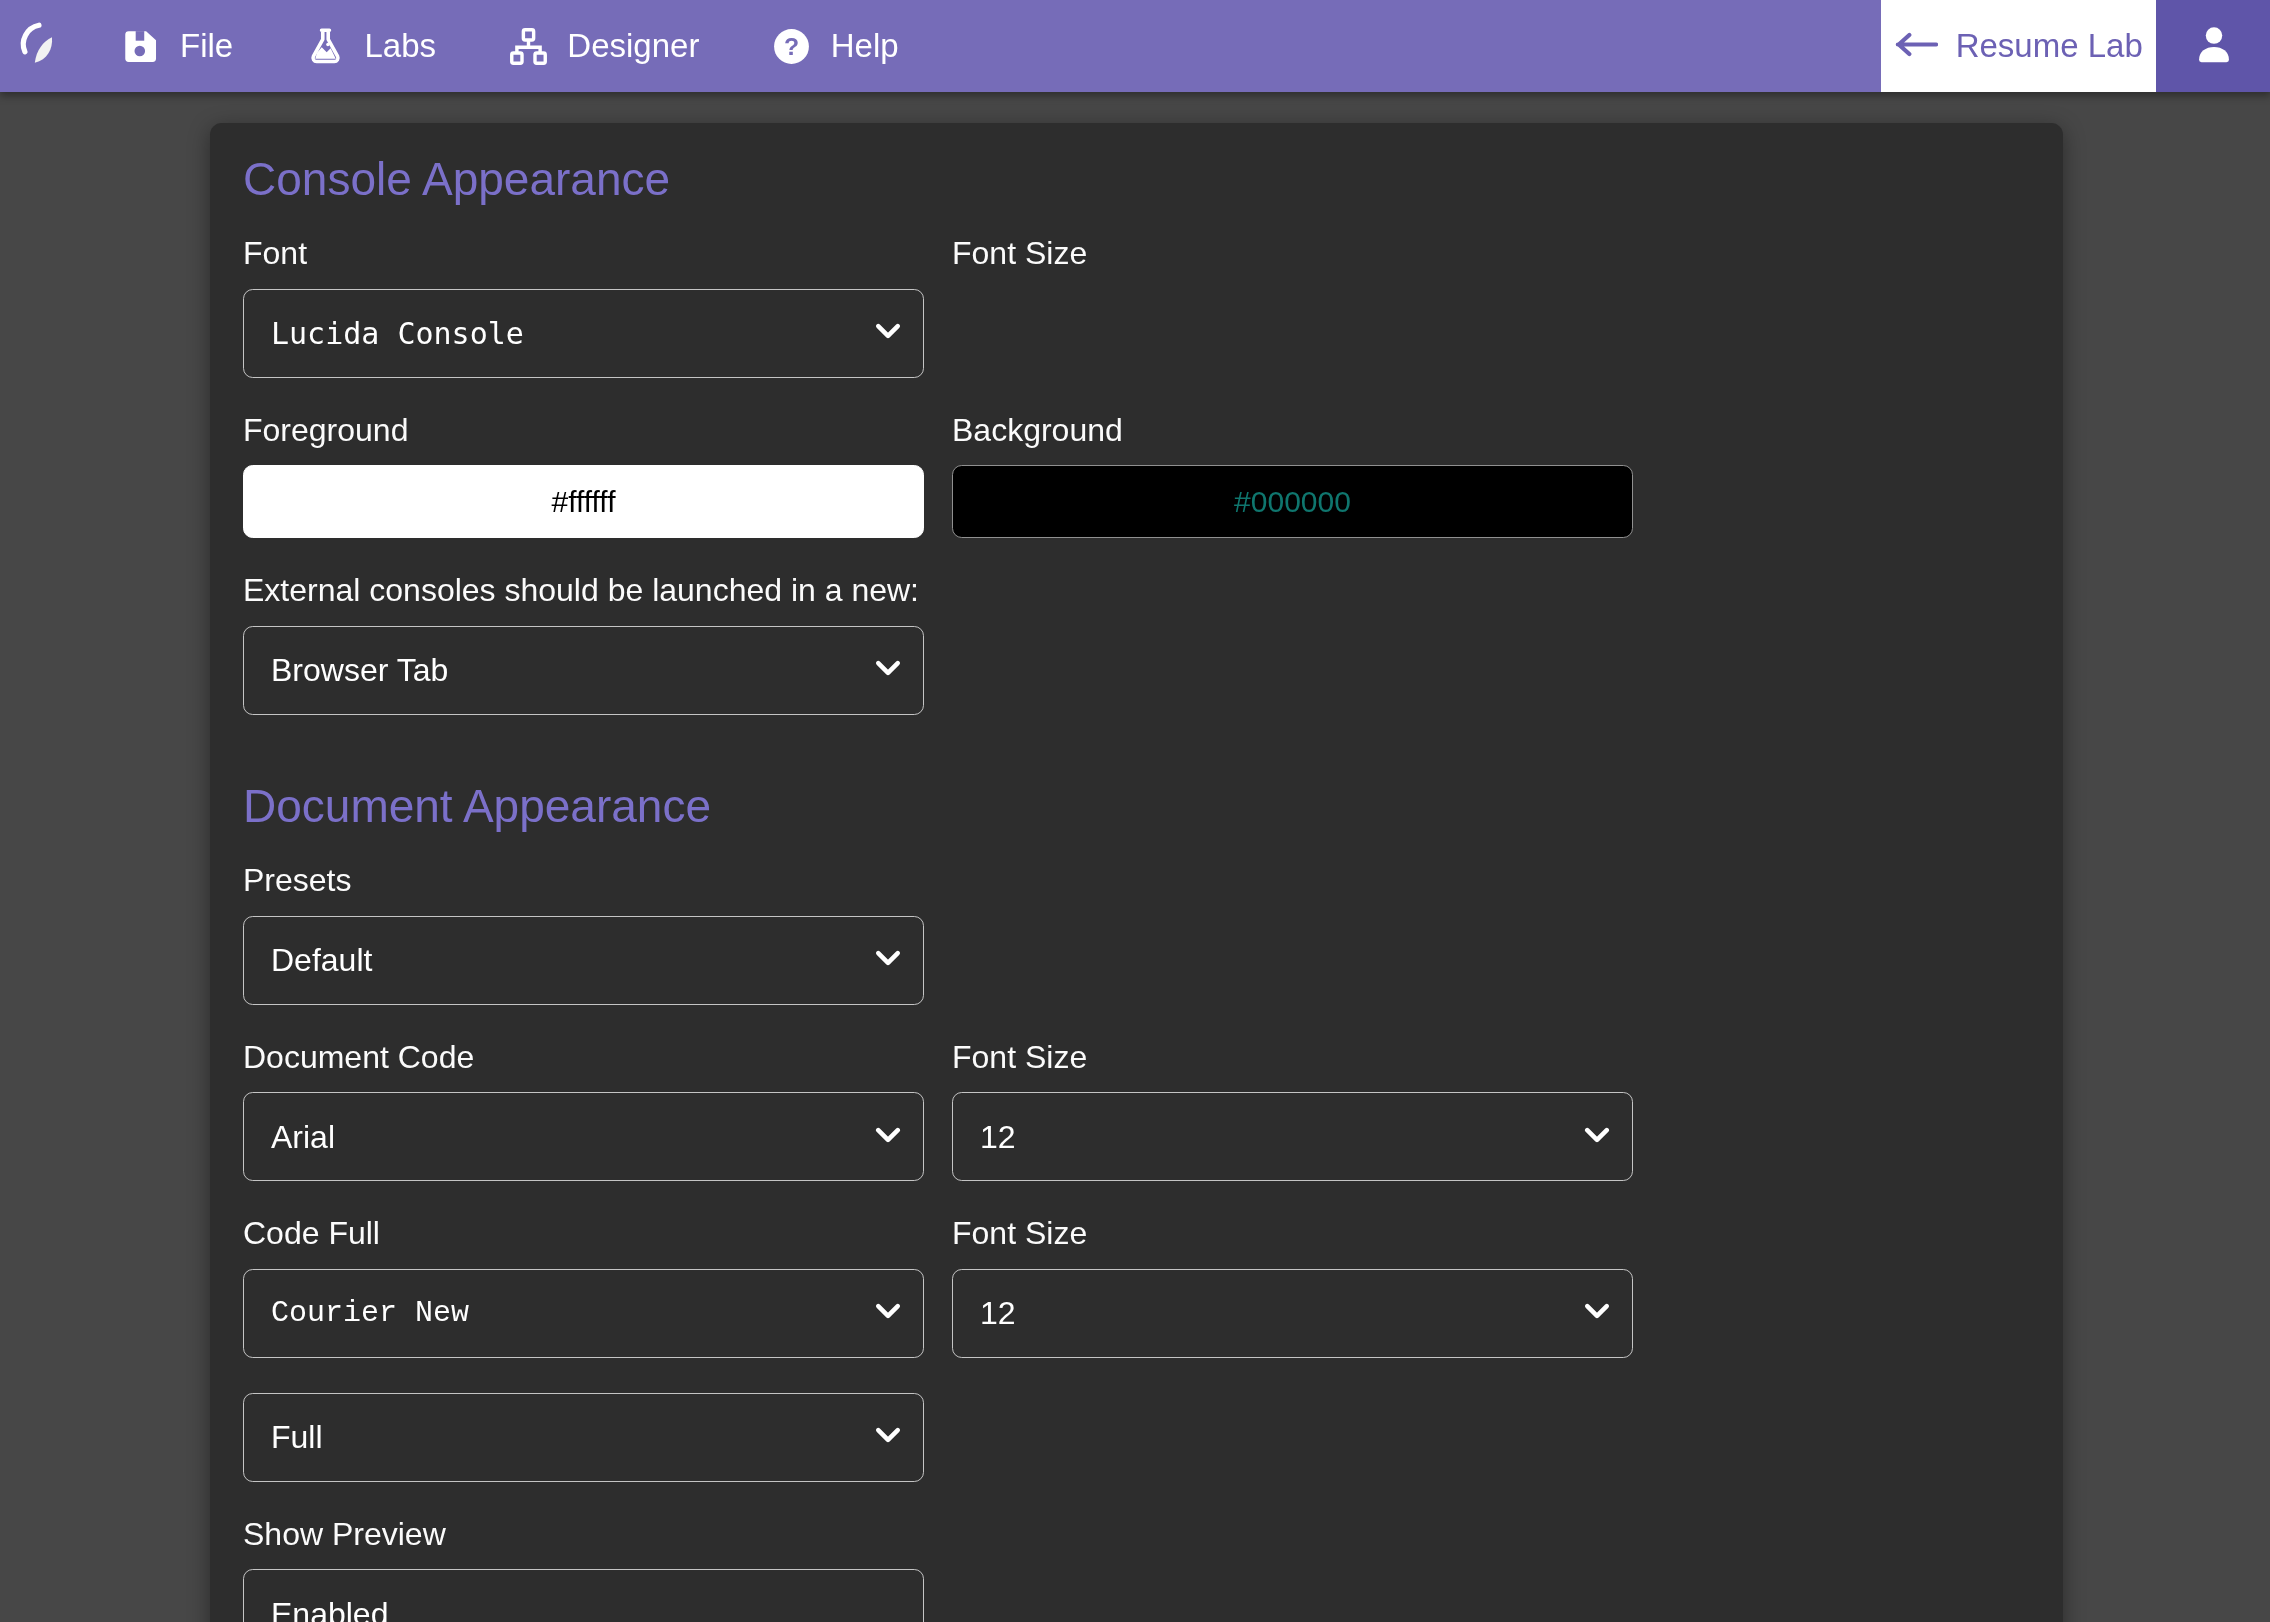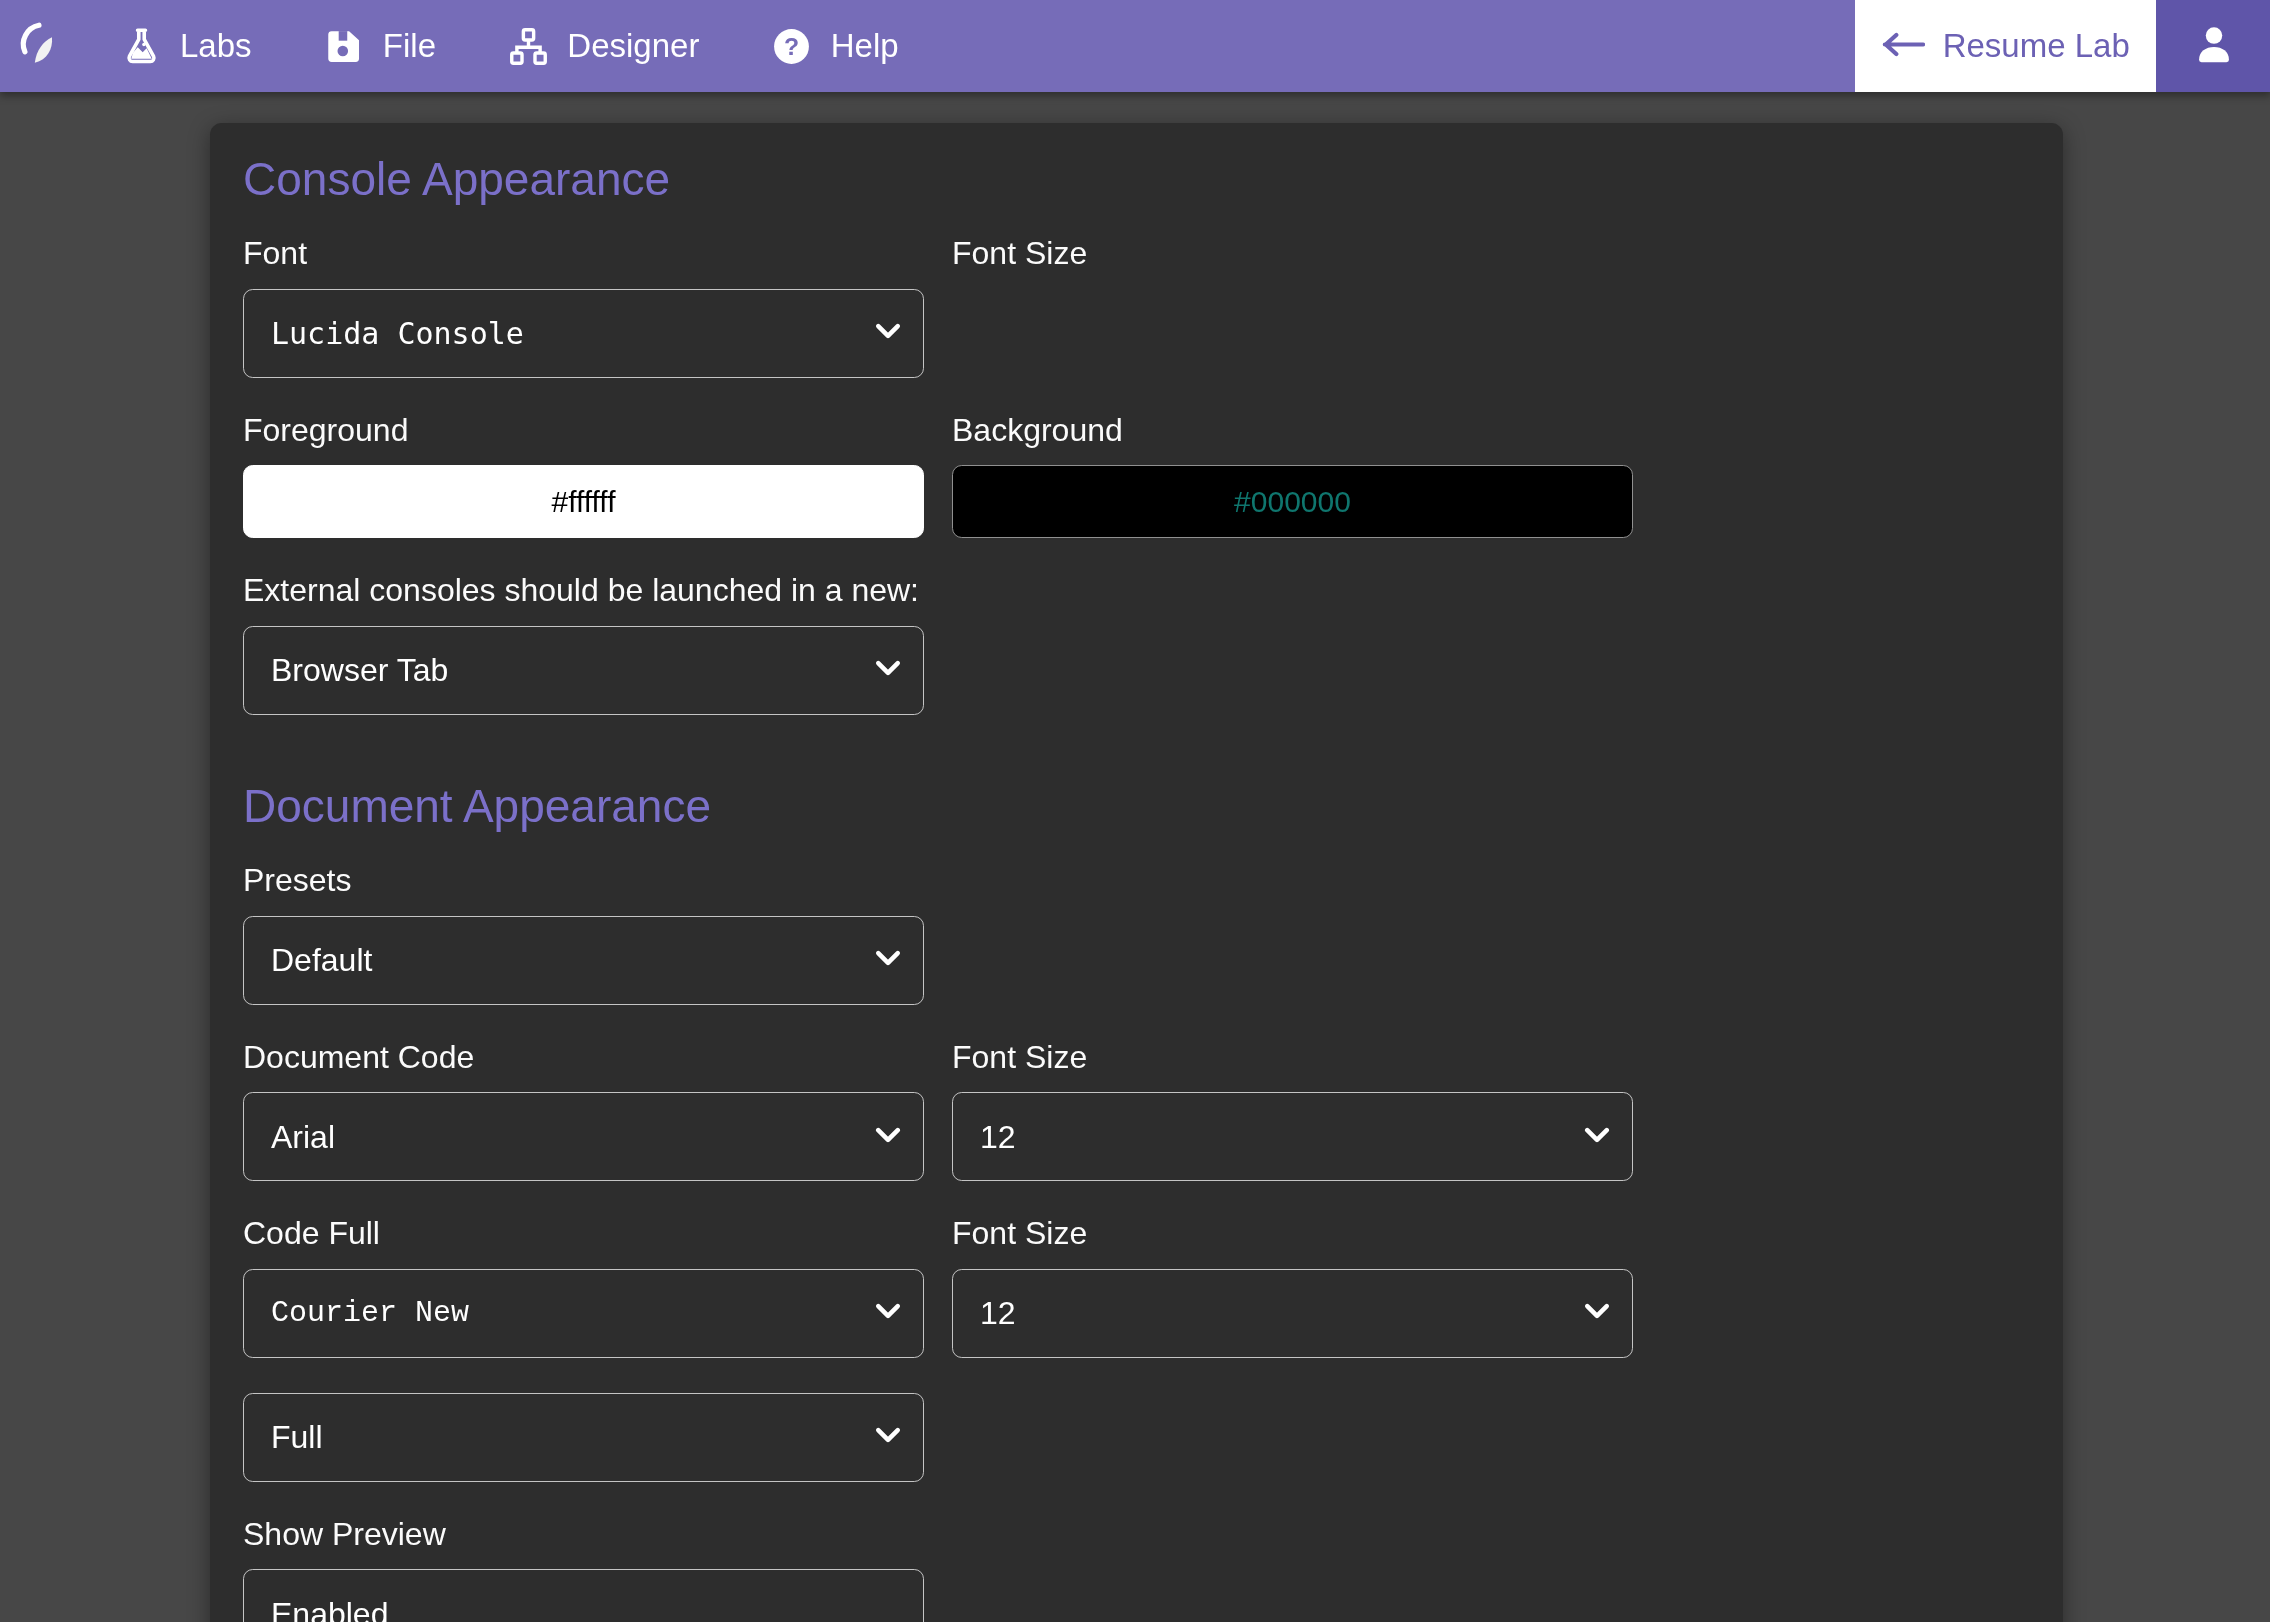--- a/index.html
+++ b/index.html
@@ -15,21 +15,21 @@
     box-shadow:0 3.9px 7.7px rgba(0,0,0,0.35);z-index:5;
   }
   .brand{display:flex;align-items:center;padding:0 19.3px 0 15.4px;cursor:pointer;}
   .nav-item{
     display:flex;align-items:center;gap:18.3px;padding:0 36px;
     color:#ffffff;font-size:33px;cursor:pointer;
   }
   .nav-item svg{display:block;}
   .nav-spacer{flex:1;}
   .resume-btn{
-    width:301px;background:#ffffff;display:flex;align-items:center;
+    width:275px;background:#ffffff;display:flex;align-items:center;
     justify-content:center;gap:17.4px;color:#6c61b4;font-size:33px;cursor:pointer;
   }
   .user-box{
     width:115px;background:#5f55a9;display:flex;align-items:center;
     justify-content:center;cursor:pointer;
   }
 
   
   .card{
     position:absolute;left:210px;top:123px;width:1853px;height:1661px;
@@ -84,37 +84,37 @@
         <svg width="50" height="50" viewBox="0 0 48 48">
           <path d="M23 6 A 18.5 18.5 0 0 0 9.5 31.5" stroke="#ffffff" stroke-width="5" fill="none" stroke-linecap="round"></path>
           <path d="M19 42 C 20.5 30 27 21.5 35.5 17.5 C 36.5 29 31 39 19 42 Z" fill="#f2f2f2"></path>
         </svg>
       </span>
     </div>
 
     <div class="nav-item">
       <span>
         <svg width="41" height="41" viewBox="0 0 24 24">
+          <path d="M4.5 3 h10.2 L20.5 8.3 V19 a2 2 0 0 1 -2 2 H4.5 a2 2 0 0 1 -2 -2 V5 a2 2 0 0 1 2 -2 Z" fill="#ffffff"></path>
+          <rect x="8.6" y="3" width="5" height="5.6" fill="#766cb8"></rect>
+          <circle cx="11" cy="14.6" r="3.1" fill="#766cb8"></circle>
+        </svg>
+      </span>
+      <span>File</span>
+    </div>
+
+    <div class="nav-item">
+      <span>
+        <svg width="41" height="41" viewBox="0 0 24 24">
           <path d="M9.7 2.5 h4.6 M10.4 2.5 v5.3 L4.9 17.8 a2.1 2.1 0 0 0 1.9 3 h10.4 a2.1 2.1 0 0 0 1.9 -3 L13.6 7.8 V2.5" stroke="#ffffff" stroke-width="2.1" fill="none" stroke-linecap="round" stroke-linejoin="round"></path>
           <path d="M7 15.6 L9.8 12.4 l2.9 3 l2.3 -2.4 L18 19.2 H6 Z" fill="#ffffff"></path>
           <circle cx="13.4" cy="10.8" r="1" fill="#ffffff"></circle>
         </svg>
       </span>
       <span>Labs</span>
-    </div>
-
-    <div class="nav-item">
-      <span>
-        <svg width="41" height="41" viewBox="0 0 24 24">
-          <path d="M4.5 3 h10.2 L20.5 8.3 V19 a2 2 0 0 1 -2 2 H4.5 a2 2 0 0 1 -2 -2 V5 a2 2 0 0 1 2 -2 Z" fill="#ffffff"></path>
-          <rect x="8.6" y="3" width="5" height="5.6" fill="#766cb8"></rect>
-          <circle cx="11" cy="14.6" r="3.1" fill="#766cb8"></circle>
-        </svg>
-      </span>
-      <span>File</span>
     </div>
 
     <div class="nav-item">
       <span>
         <svg width="41" height="41" viewBox="0 0 24 24">
           <rect x="9" y="2.2" width="6" height="6" rx="1" stroke="#ffffff" stroke-width="2" fill="none"></rect>
           <rect x="2.2" y="15.8" width="6" height="6" rx="1" stroke="#ffffff" stroke-width="2" fill="none"></rect>
           <rect x="15.8" y="15.8" width="6" height="6" rx="1" stroke="#ffffff" stroke-width="2" fill="none"></rect>
           <path d="M12 8.2 v4.2 M5.2 15.8 v-3.4 h13.6 v3.4" stroke="#ffffff" stroke-width="2" fill="none"></path>
         </svg>

